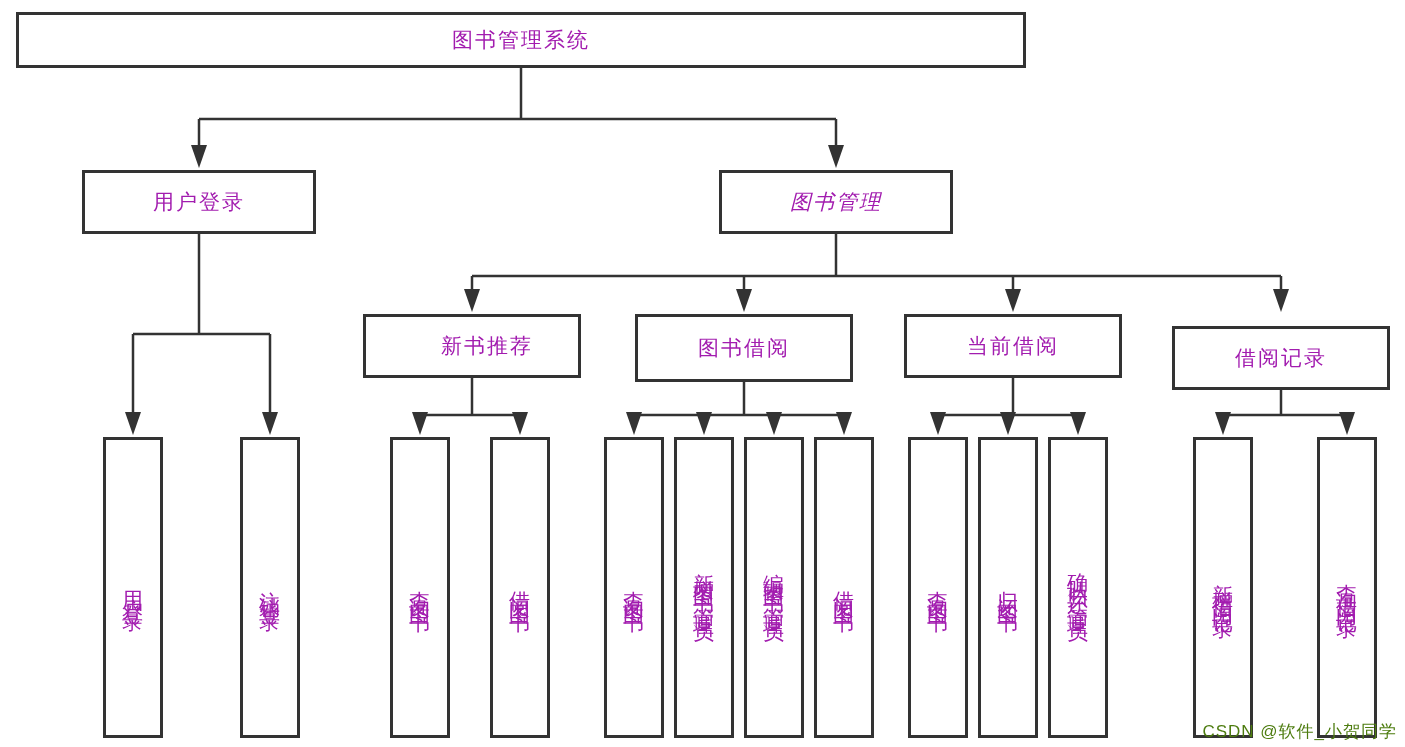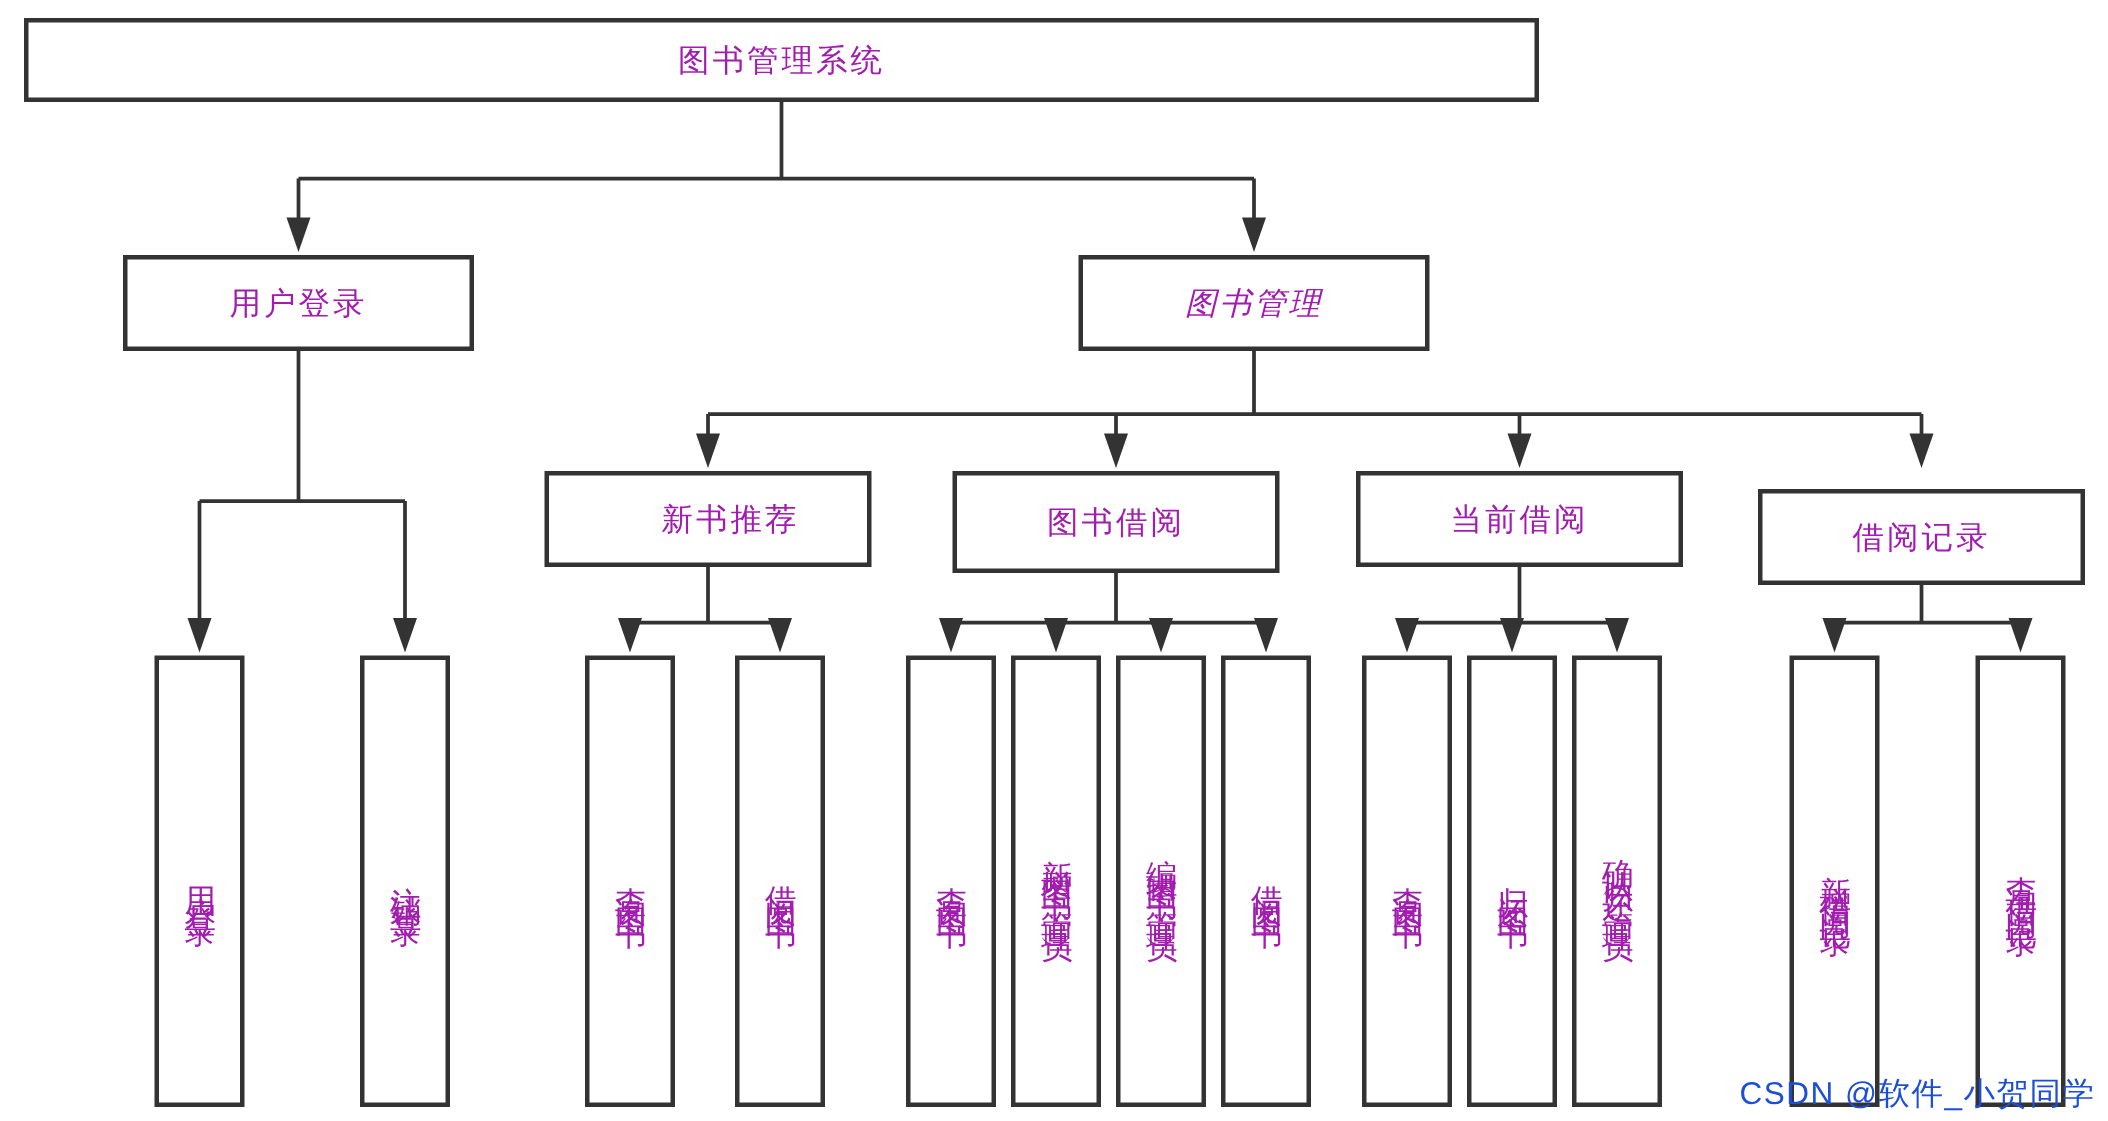--- a/index.html
+++ b/index.html
@@ -66,22 +66,22 @@
   .n-leaf-bb-borrow  { left: 814px;  }
   .n-leaf-cb-query   { left: 908px;  }
   .n-leaf-cb-return  { left: 978px;  }
   .n-leaf-cb-confirm { left: 1048px; }
   .n-leaf-br-add     { left: 1193px; }
   .n-leaf-br-query   { left: 1317px; }
   .watermark {
     position: absolute;
     right: 8px;
     bottom: 4px;
-    color: #1d4ed8;
-    font-size: 21px;
+    color: #4d7c0f;
+    font-size: 17px;
     letter-spacing: 1px;
     white-space: nowrap;
   }
 </style>
 </head>
 <body>
 
 <div class="canvas">
 
   <svg class="wires" viewBox="0 0 1405 747" xmlns="http://www.w3.org/2000/svg">

